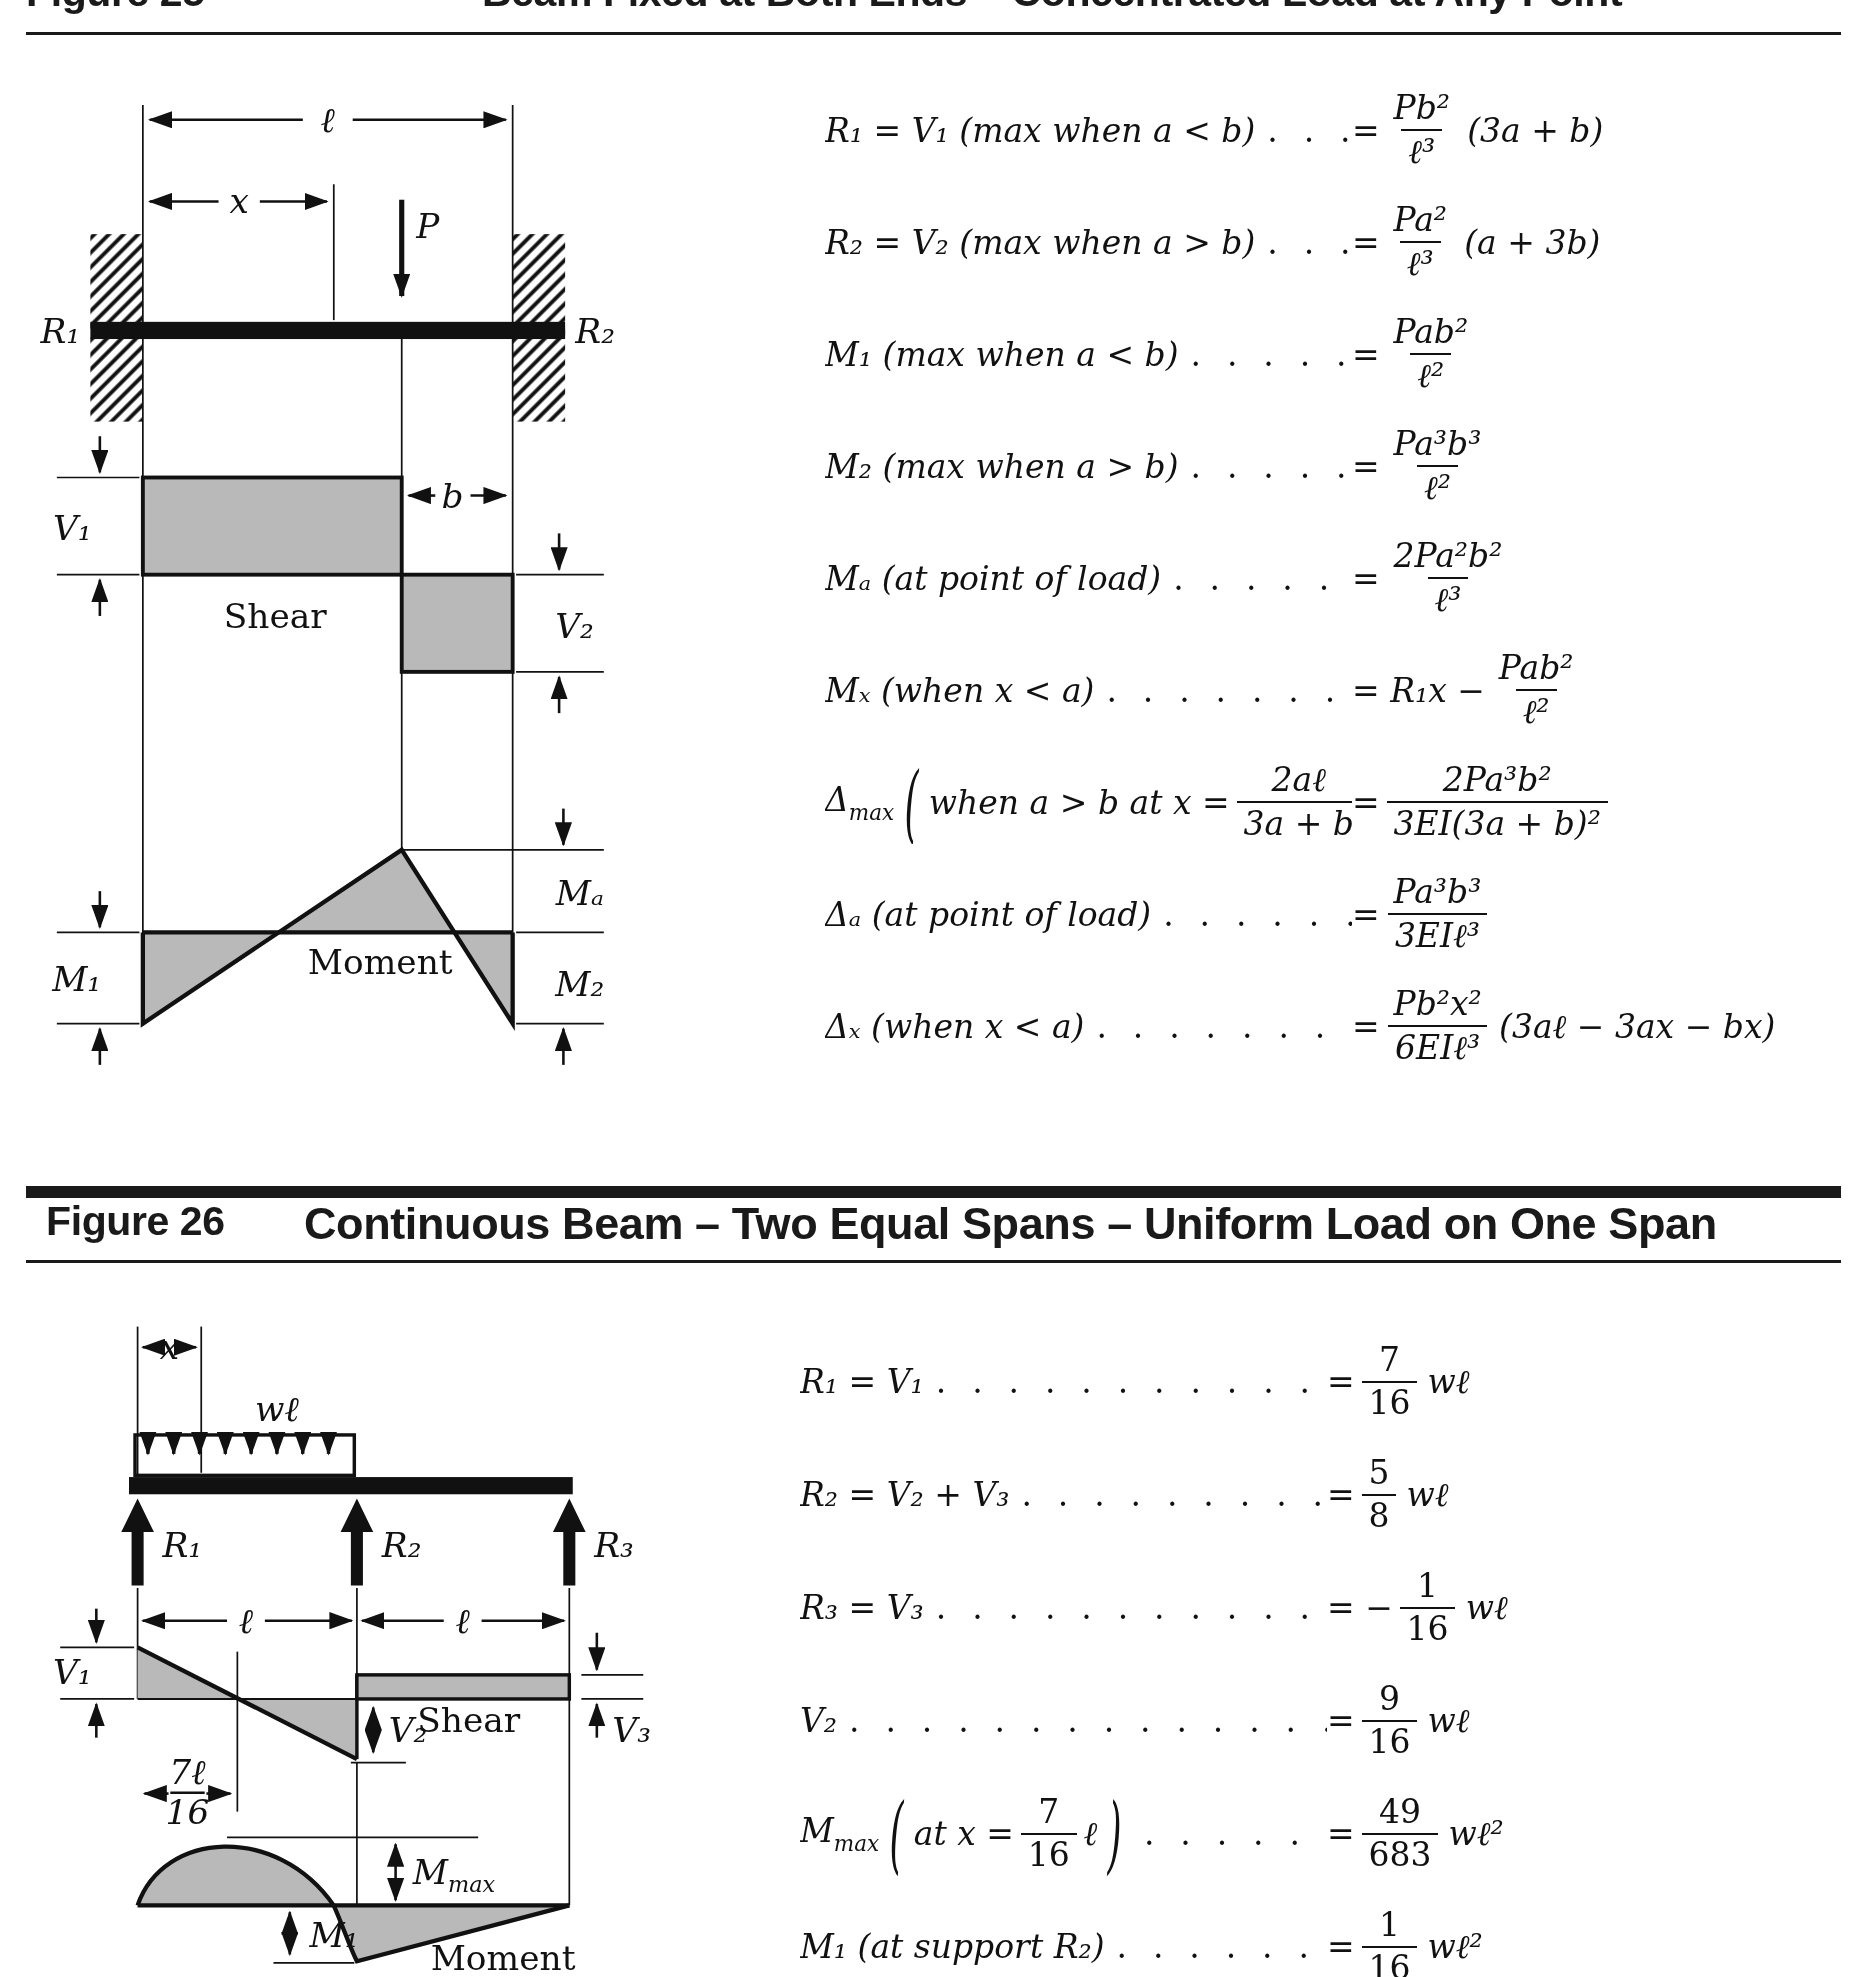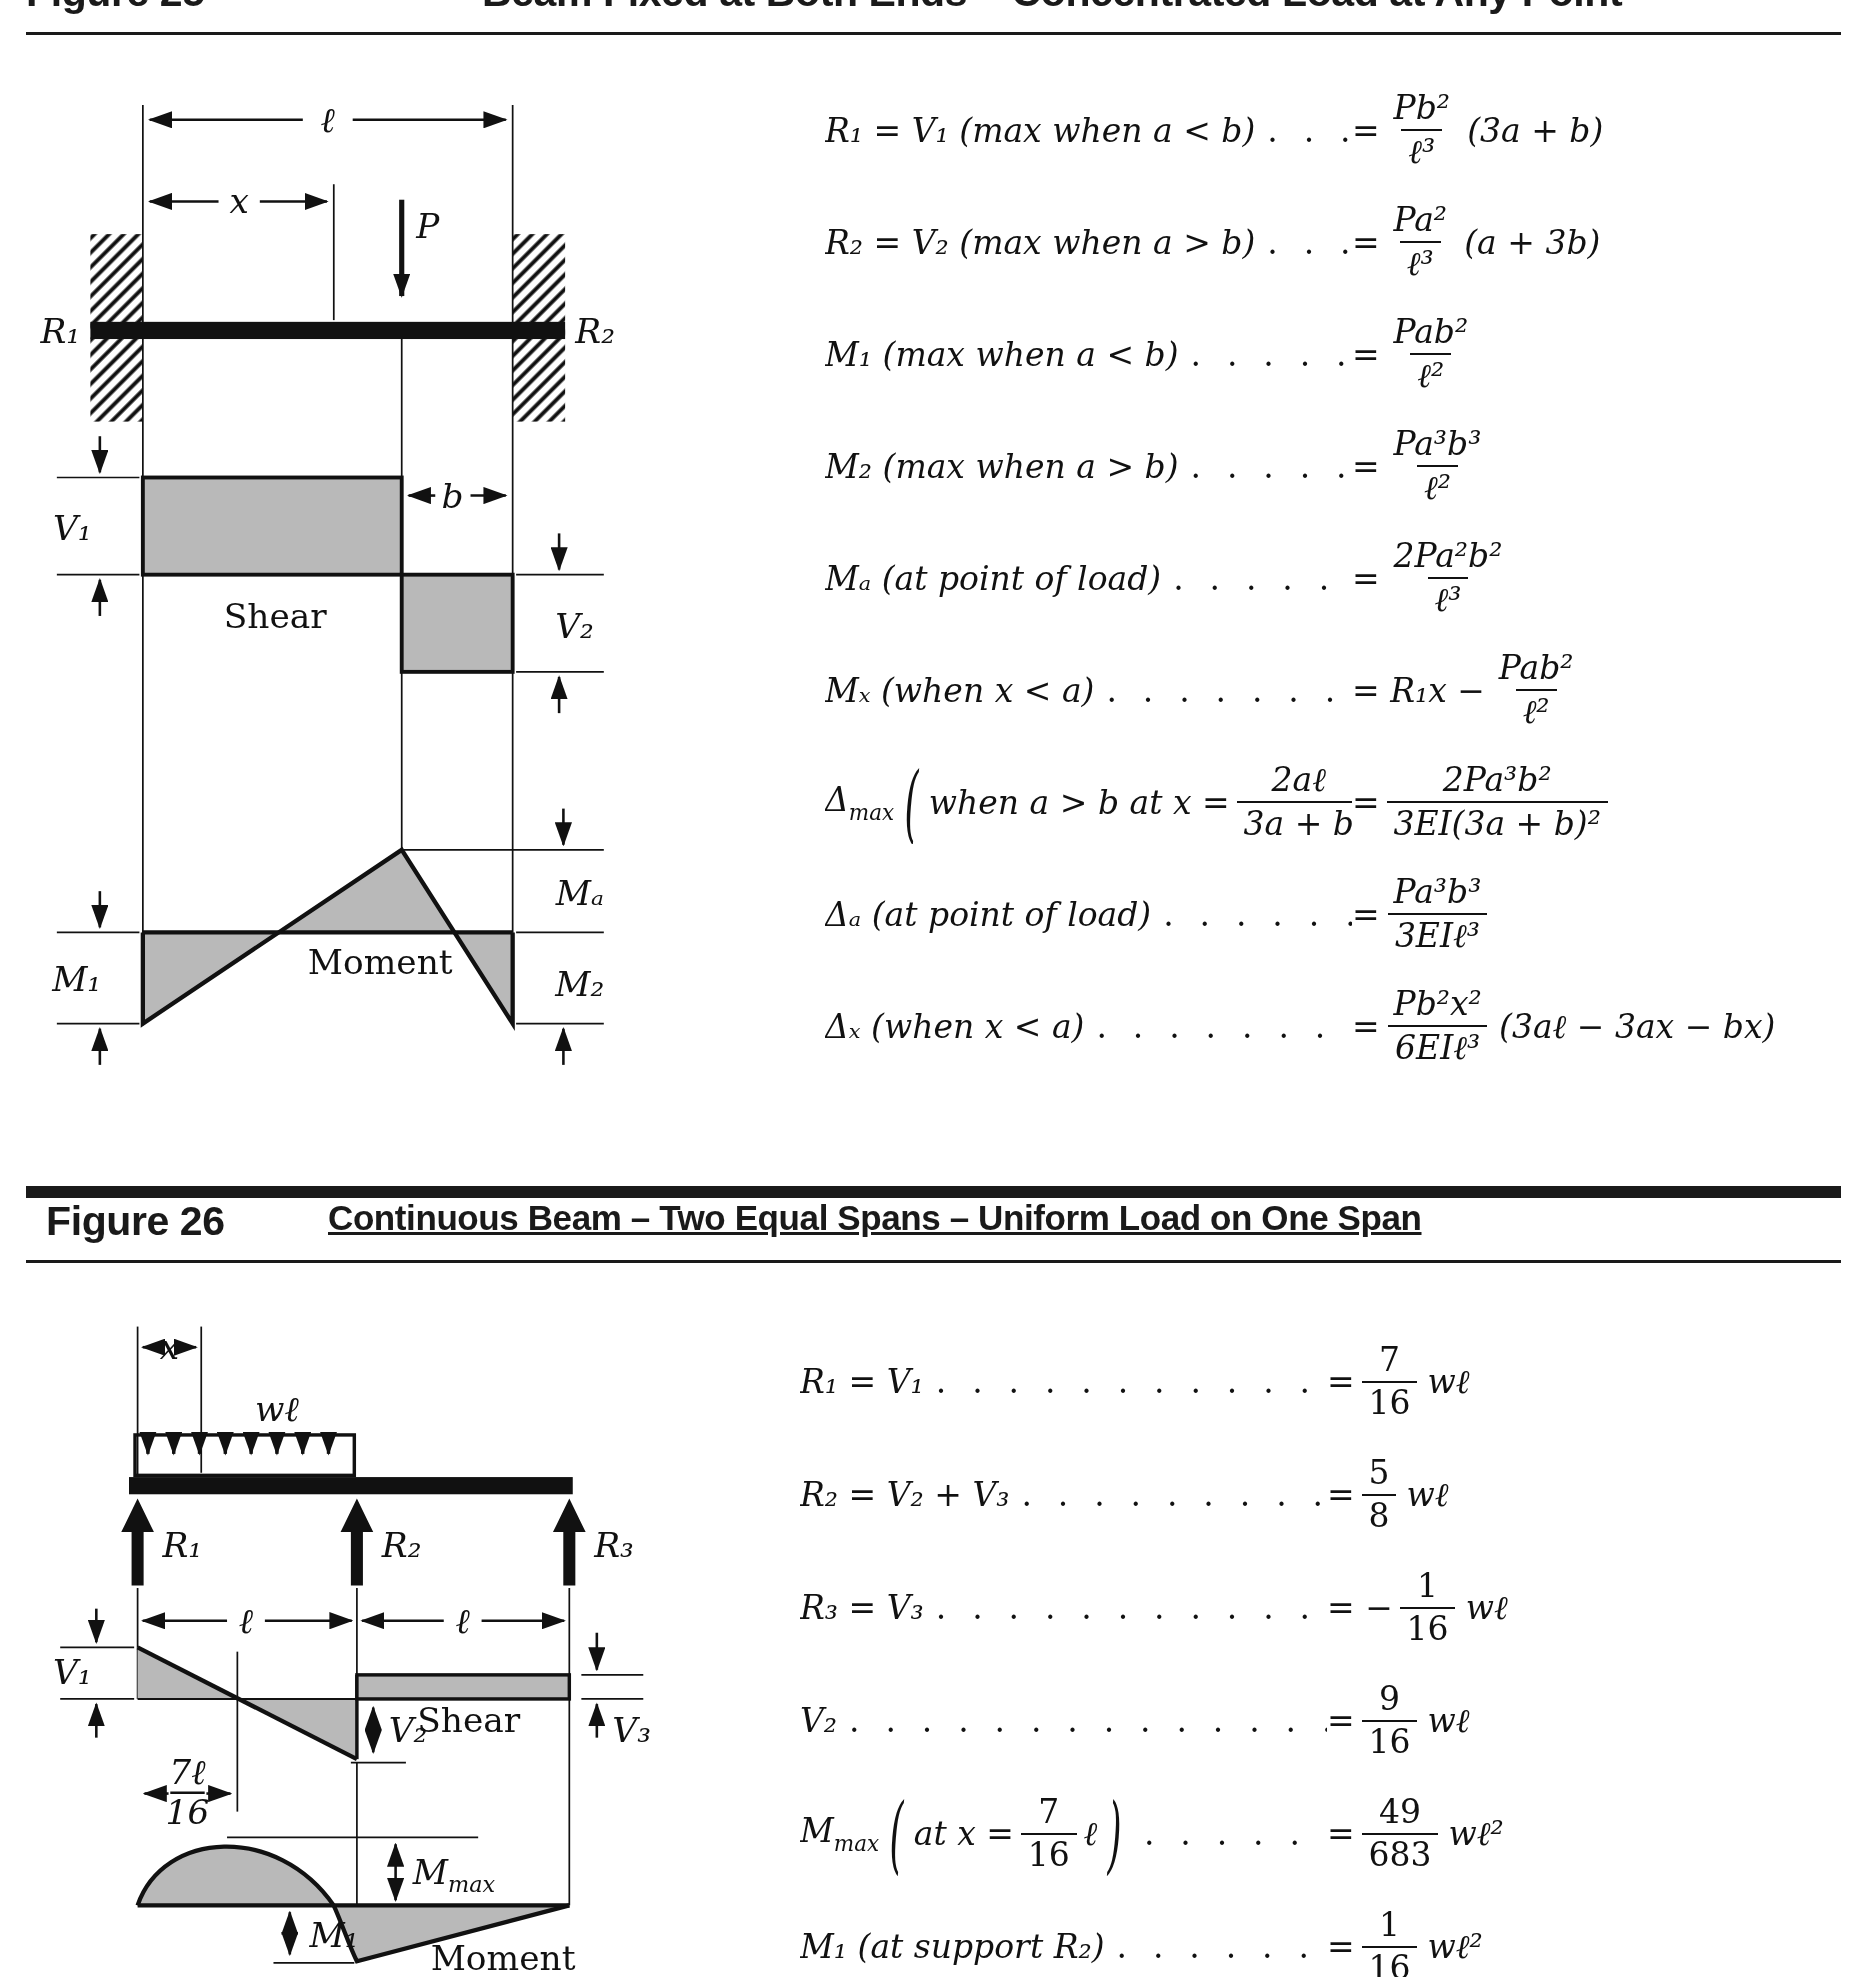--- a/index.html
+++ b/index.html
@@ -8,21 +8,21 @@
   .headline{font-family:"Liberation Sans",sans-serif;font-weight:bold;color:#1a1a1a;
             letter-spacing:-0.4px;white-space:nowrap;}
   #topcut{position:absolute;left:26px;top:0;width:1815px;height:13.8px;overflow:hidden;}
   #topcut .inner{position:relative;top:-31px;height:52px;}
   #topcut .fig{position:absolute;left:0;font-size:41px;}
   #topcut .ttl{position:absolute;left:456px;font-size:41px;}
   #toprule{position:absolute;left:26px;top:32px;width:1815px;height:2.6px;background:#1a1a1a;}
   #f26bar{position:absolute;left:26px;top:1186px;width:1815px;height:12px;background:#1a1a1a;}
   #f26head{position:absolute;left:26px;top:1198px;width:1815px;height:53px;}
   #f26head .fig{position:absolute;left:0;font-size:41px;margin-left:20px;}
-  #f26head .ttl{position:absolute;left:302px;font-size:35px;text-decoration:underline;}
+  #f26head .ttl{position:absolute;left:278px;font-size:45px;}
   #f26rule{position:absolute;left:26px;top:1260px;width:1815px;height:2.6px;background:#1a1a1a;}
 
   .formulas{position:absolute;width:1063px;font-size:33px;font-style:italic;}
   #f25f{left:825px;top:74px;}
   #f26f{left:800px;top:1325px;}
   .frow{display:flex;align-items:center;height:112px;}
   #f26f .frow{height:113px;}
   .fl{display:flex;align-items:center;width:527px;flex:none;overflow:hidden;white-space:nowrap;}
   .dots{margin-left:12px;letter-spacing:7.7px;flex:none;font-style:normal;}
   .fe{display:flex;align-items:center;flex:none;}

